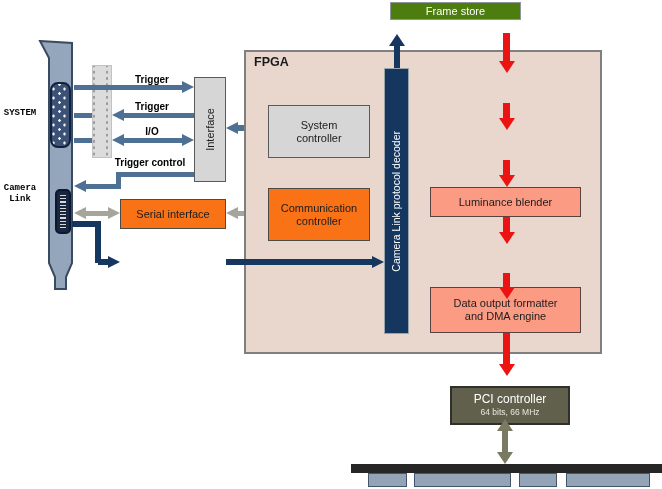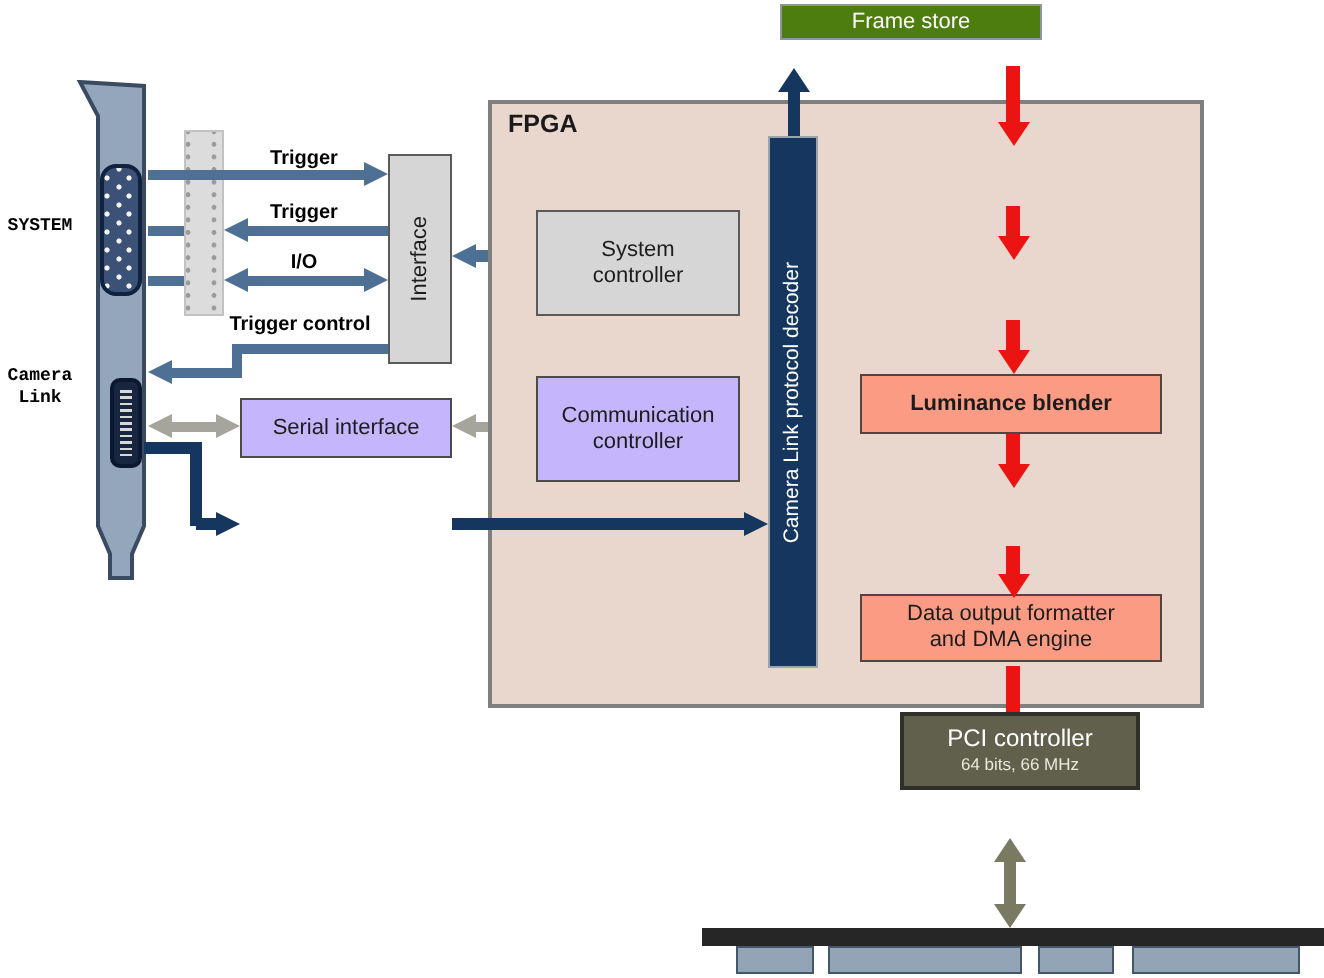--- a/index.html
+++ b/index.html
@@ -24,23 +24,23 @@
   .vtext{writing-mode:vertical-rl;transform:rotate(180deg);}
   
   .fpga{left:244px;top:50px;width:354px;height:300px;background:#e9d6cc;border:2px solid #7f7f7f;}
   .fpga-label{left:254px;top:55px;font-size:12.5px;font-weight:bold;color:#1a1a1a;}
   .framestore{left:390px;top:2px;width:131px;height:18px;background:#4d7c0f;border:1.5px solid #8f969c;
               color:#fff;font-size:11px;}
   .decoder{left:384px;top:68px;width:25px;height:266px;background:#15375f;border:1px solid #9aa4ad;
            color:#fff;font-size:10.5px;}
   .pipe{left:430px;width:151px;height:30px;background:#fb9b84;border:1.5px solid #574240;font-size:11px;color:#1c1c1c;}
   .graybox-light{background:#d6d6d6;border:1.5px solid #5a5a5a;font-size:11px;color:#1c1c1c;}
-  .graybox-mid{background:#c4b5fd;border:1.5px solid #4c4c46;font-size:11px;color:#1c1c1c;}
+  .graybox-mid{background:#f97316;border:1.5px solid #4c4c46;font-size:11px;color:#1c1c1c;}
   .navybox{background:#15375f;border:1.5px solid #0d2a4d;color:#fff;font-size:11px;}
-  .pci{left:450px;top:356px;width:120px;height:39px;background:#60604c;border:2px solid #30302a;
+  .pci{left:450px;top:386px;width:120px;height:39px;background:#60604c;border:2px solid #30302a;
        color:#fff;flex-direction:column;line-height:13px;}
   .pci .t1{font-size:12px;} .pci .t2{font-size:8.5px;color:#e8e8dd;}
   .busbar{left:351px;top:464px;width:311px;height:9px;background:#262626;}
   .slot{position:absolute;top:473px;height:14px;background:#92a4b6;border:1px solid #44566b;box-sizing:border-box;}
   
   .dbconn{left:50px;top:82px;width:21px;height:66px;background:#3b5176;border:2px solid #10223f;
           border-radius:8px;box-sizing:border-box;
           background-image:radial-gradient(circle,#f2f2f2 1.1px,transparent 1.5px),
                            radial-gradient(circle,#f2f2f2 1.1px,transparent 1.5px);
           background-size:11px 9px,11px 9px;background-position:2px 5px,7px 9.5px;}
@@ -138,24 +138,24 @@
     <span class="vtext">Camera Link protocol decoder</span>
   </div>
 
   <div class="shaft c-navy" style="left:394px;top:46px;width:6px;height:22px;"></div>
   <div class="tri tri-u c-navy" style="left:389px;top:34px;"></div>
 
   <div class="box framestore">
     <span>Frame store</span>
   </div>
 
-  <div class="box pipe" style="top:187px;font-weight:bold;">
+  <div class="box pipe" style="top:187px;">
     <span>Luminance blender</span>
   </div>
-  <div class="box pipe" style="top:297px;height:34px;justify-content:center;">
+  <div class="box pipe" style="top:287px;height:46px;justify-content:center;">
     <span class="pre">Data output formatter
 and DMA engine</span>
   </div>
 
   <div class="shaft c-red" style="left:503px;top:33px;width:7px;height:28px;"></div>
   <div class="tri tri-d c-red" style="left:499px;top:61px;"></div>
   <div class="shaft c-red" style="left:503px;top:103px;width:7px;height:15px;"></div>
   <div class="tri tri-d c-red" style="left:499px;top:118px;"></div>
   <div class="shaft c-red" style="left:503px;top:160px;width:7px;height:15px;"></div>
   <div class="tri tri-d c-red" style="left:499px;top:175px;"></div>

